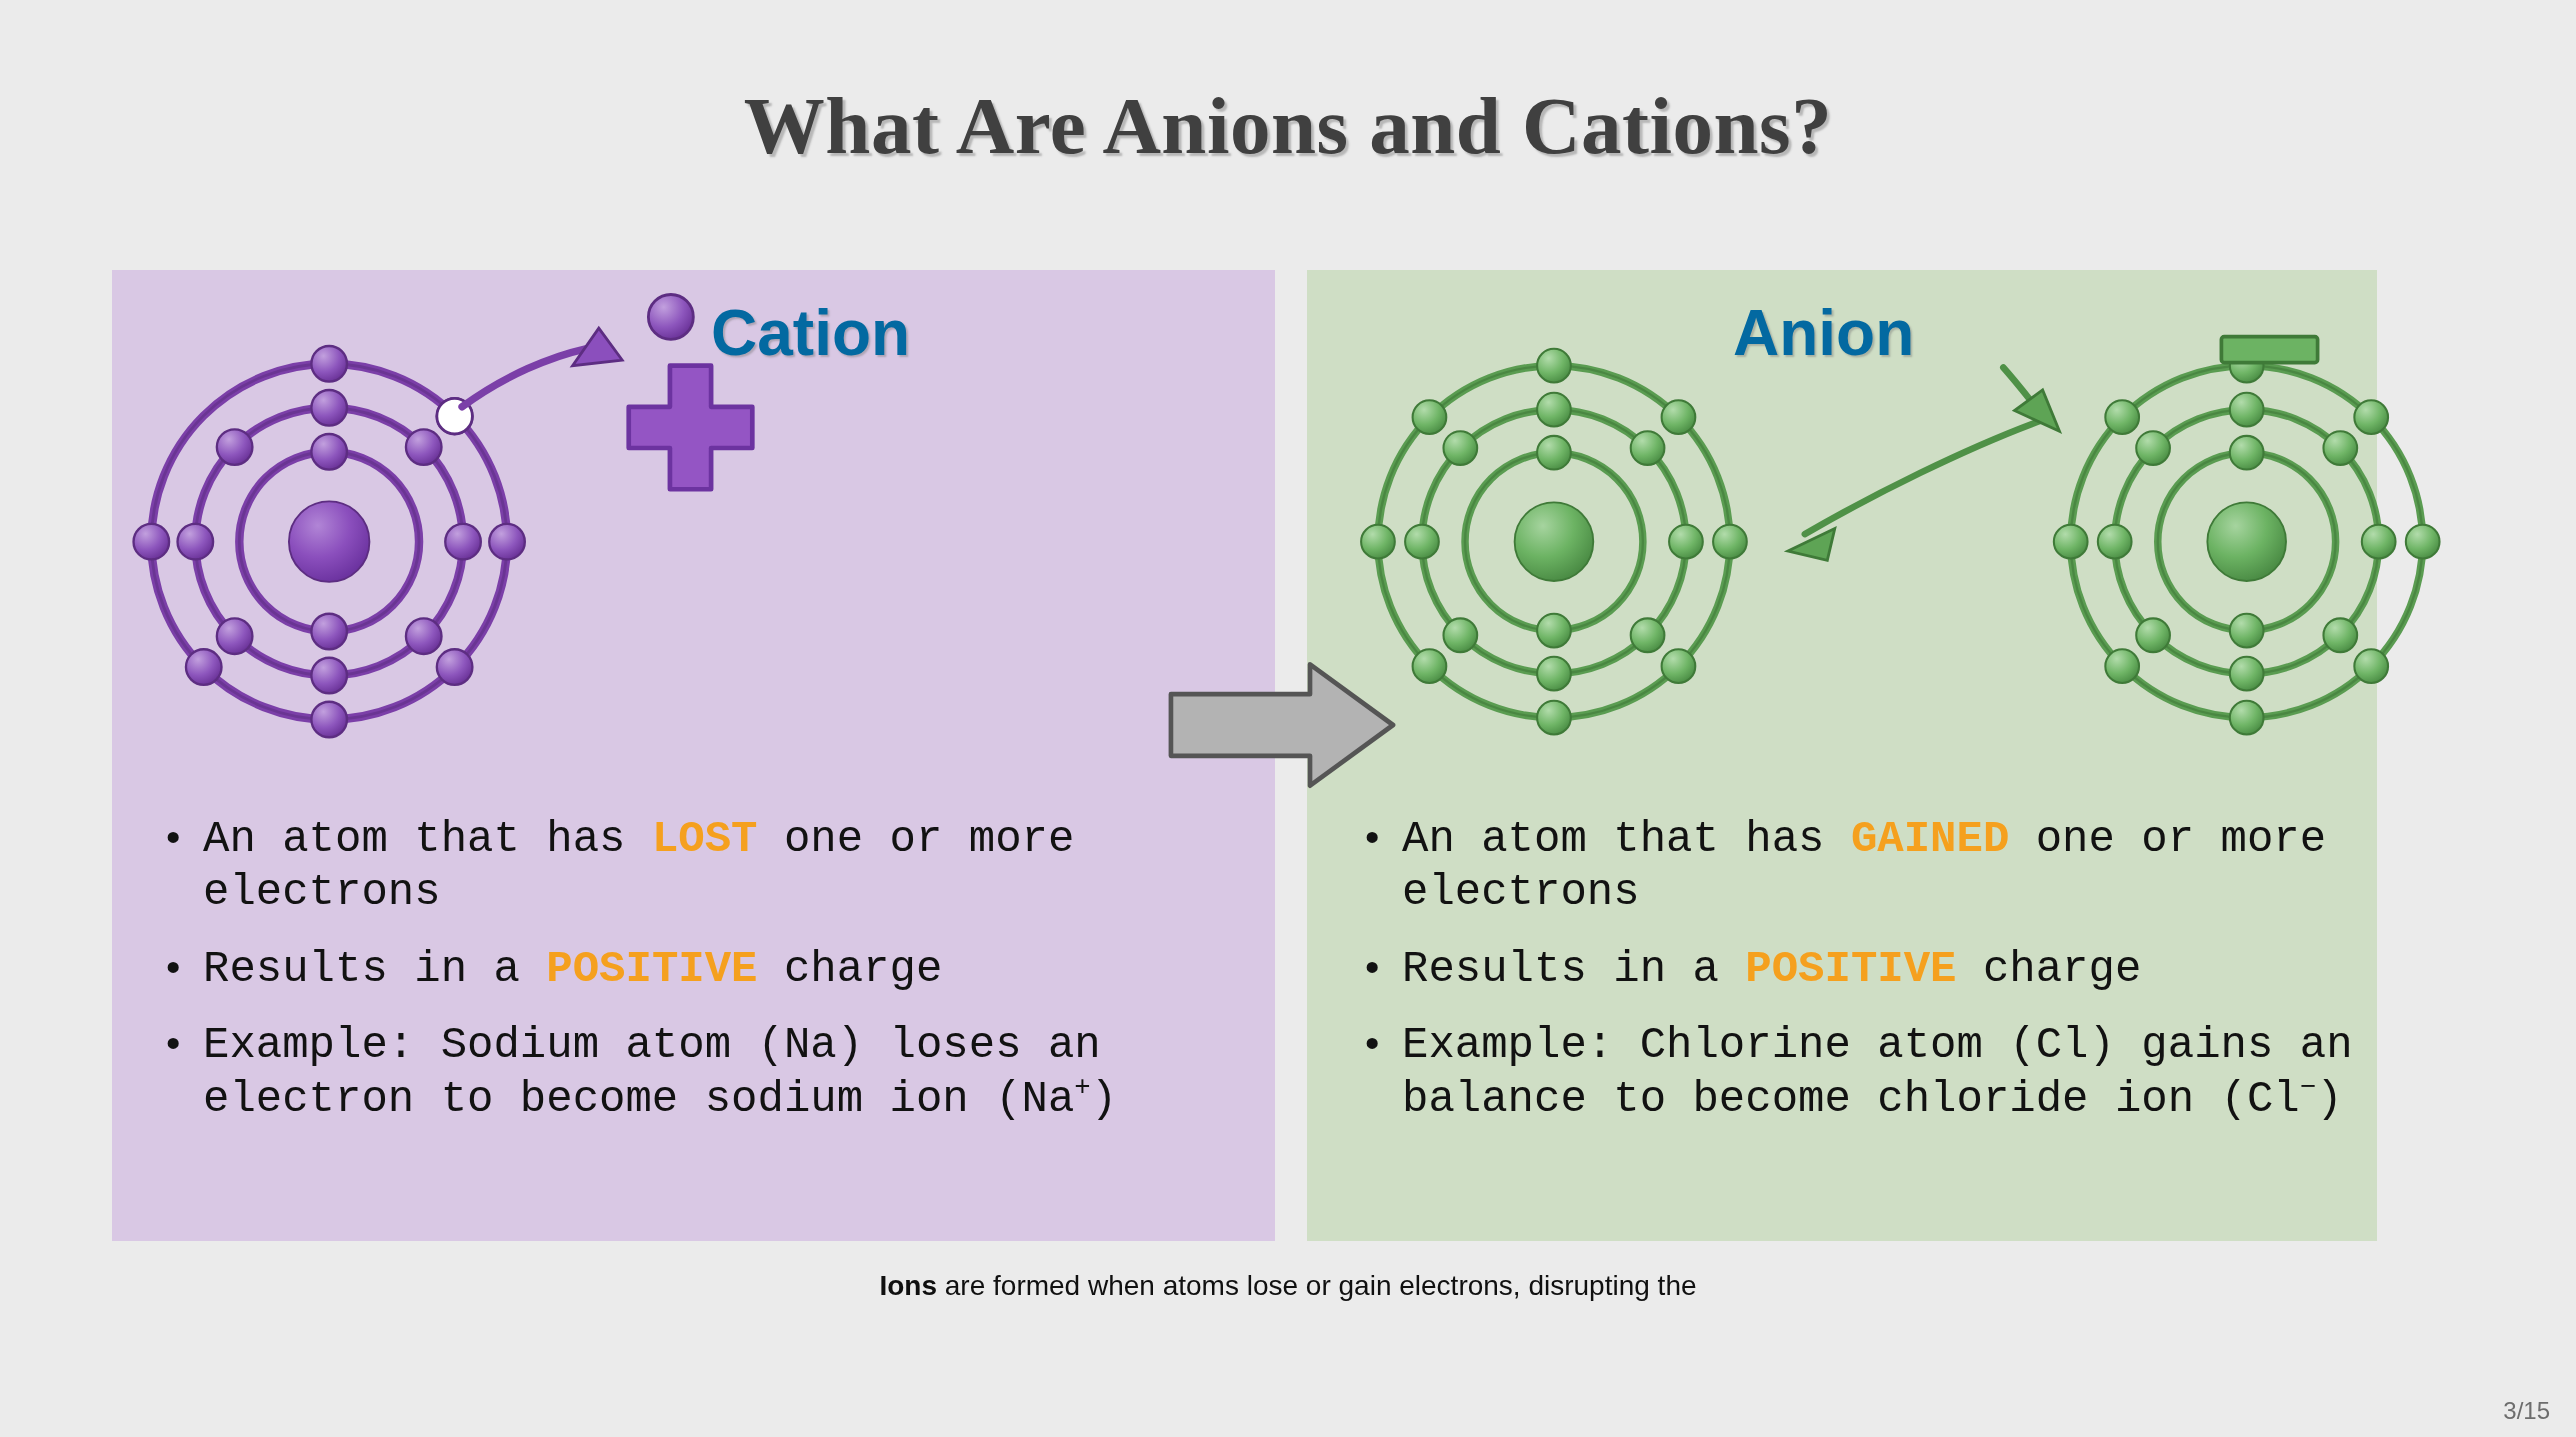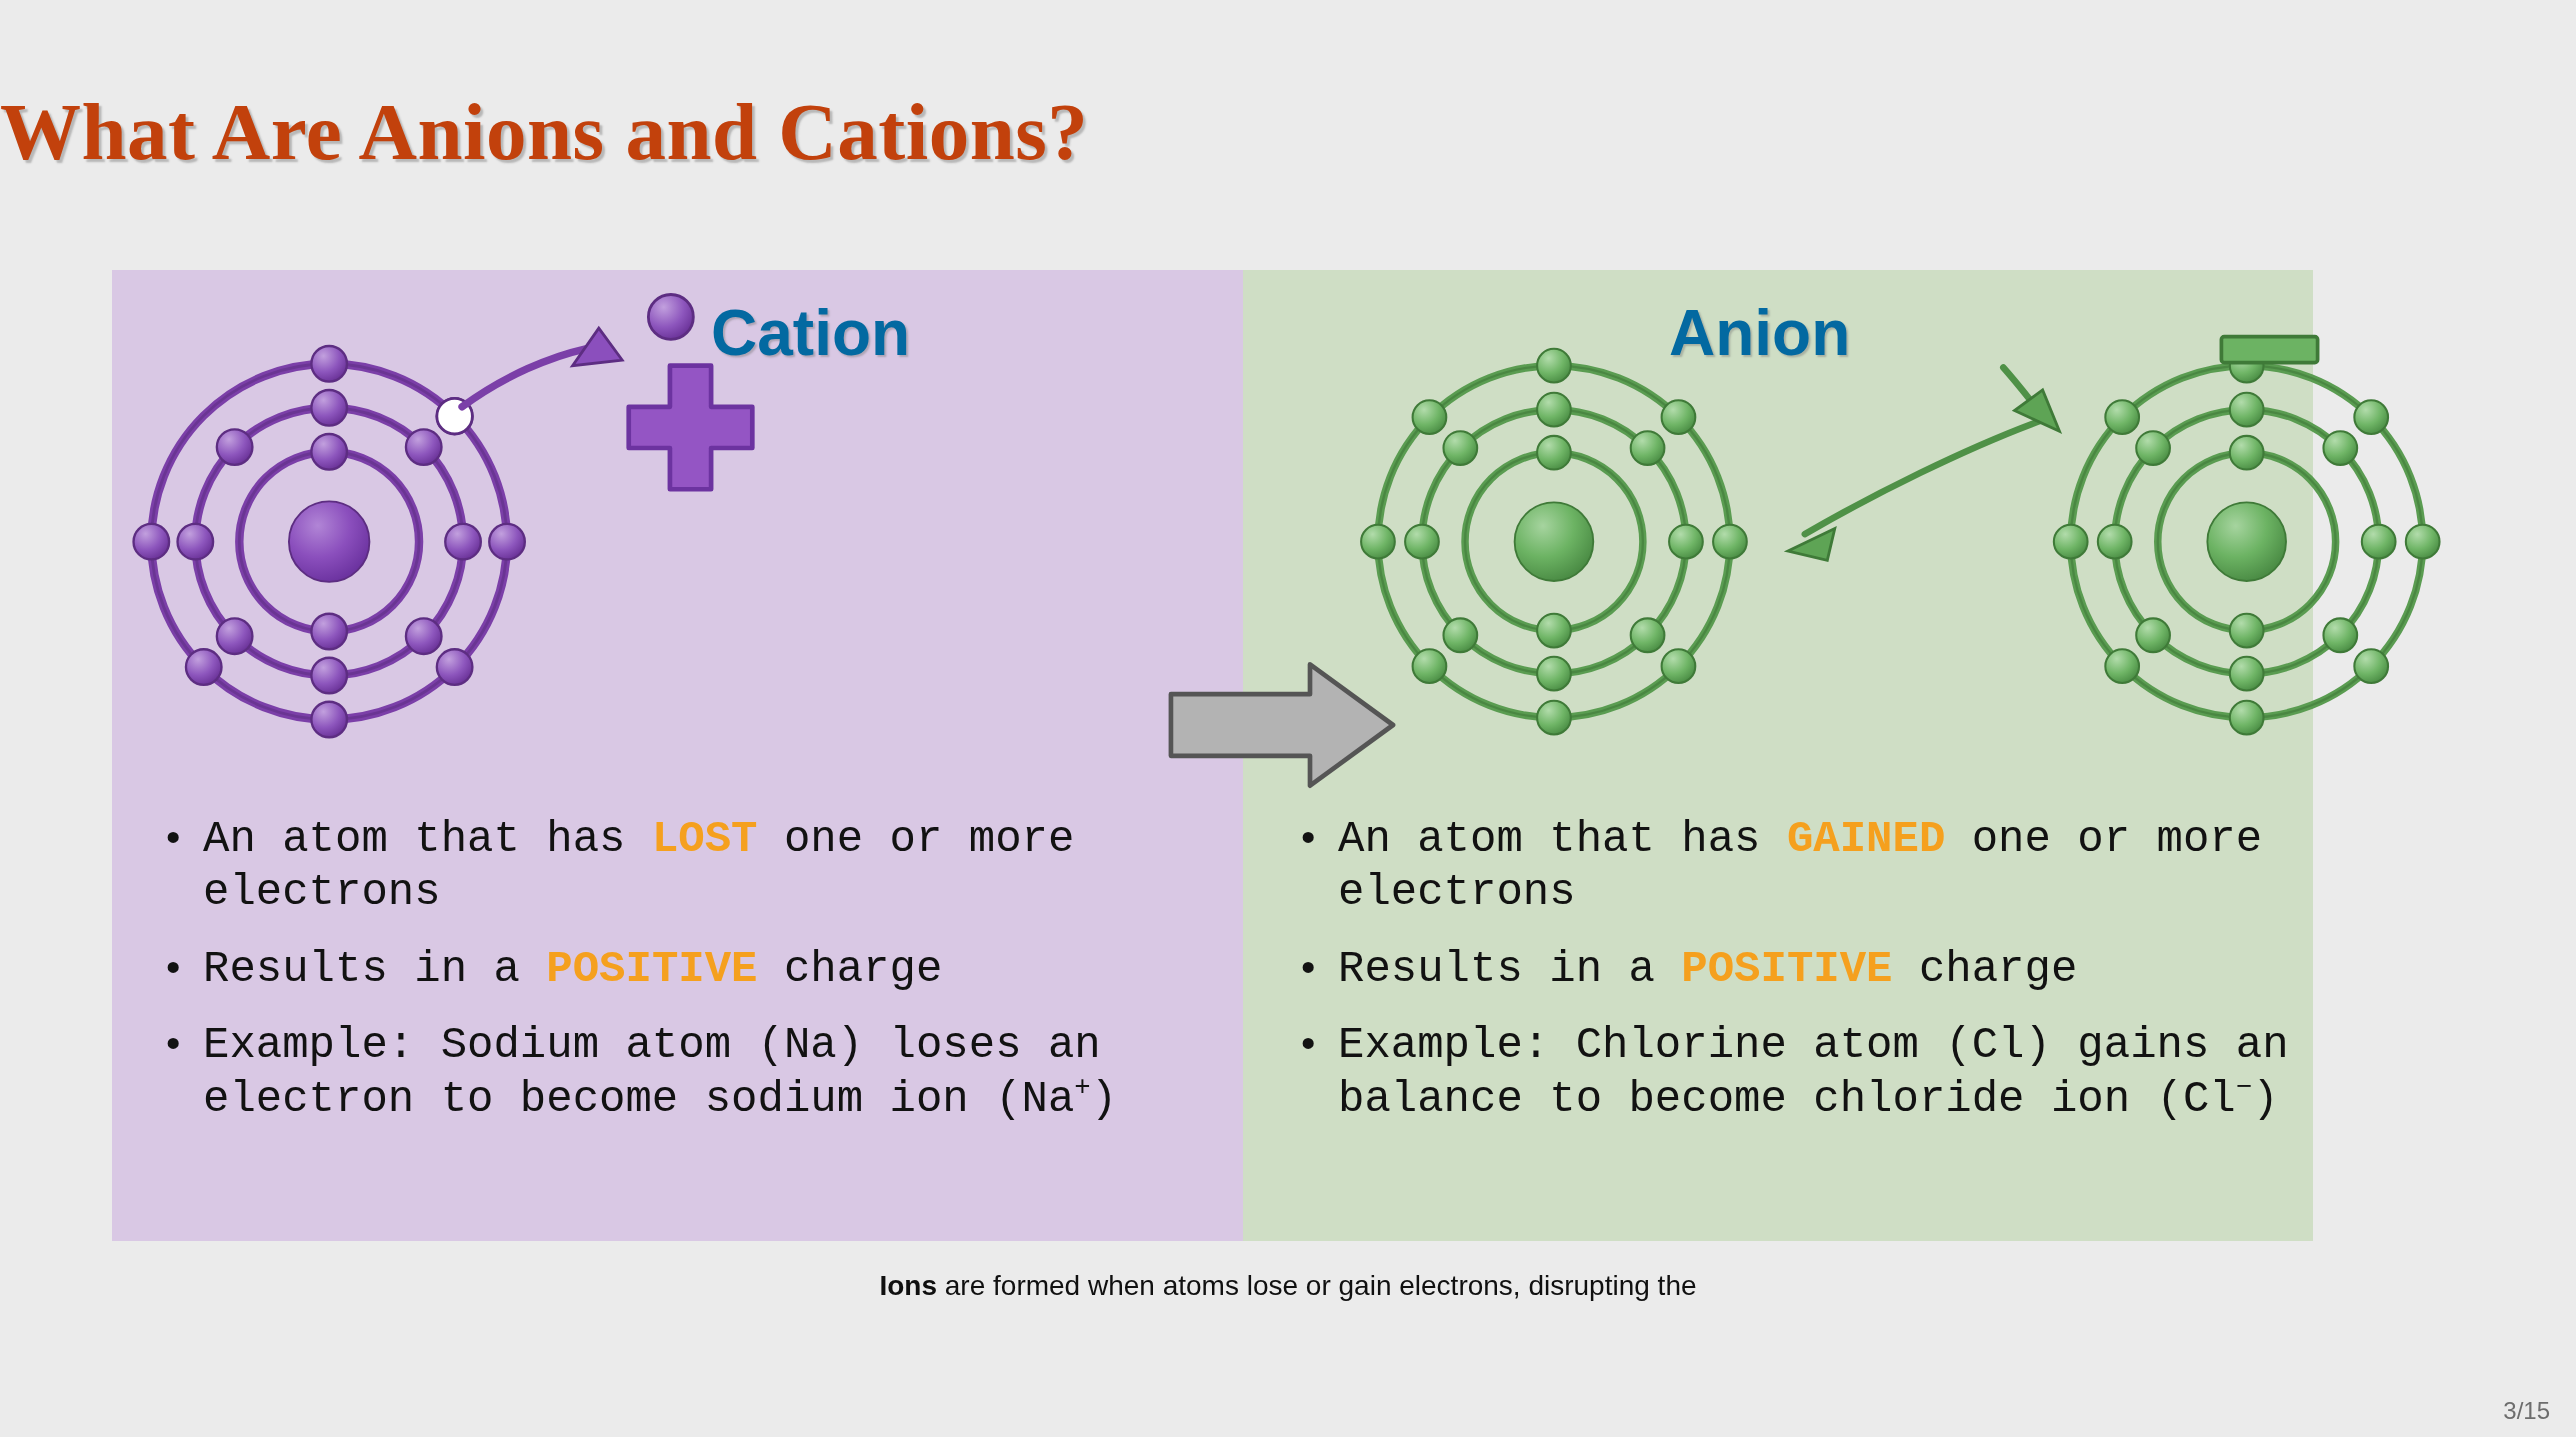--- a/index.html
+++ b/index.html
@@ -9,42 +9,42 @@
   }
   body {
     background: #ebebeb;
     font-family: "Liberation Sans", sans-serif;
     position: relative;
   }
 
   
   #slide-title {
     position: absolute;
-    top: 86px; left: 0; width: 2576px;
-    text-align: left;
+    top: 80px; left: 0; width: 2576px;
+    text-align: center;
     font-family: "Liberation Serif", serif;
     font-weight: bold;
     font-size: 81px;
-    color: #c2410c;
+    color: #404040;
     letter-spacing: 0.5px;
     text-shadow: 2.8px 2.8px 1.9px rgba(120,120,120,0.45);
   }
 
   
   .panel {
     position: absolute;
     top: 270px;
     height: 971px;
   }
   #cation-panel {
     left: 112px; width: 1163px;
     background: #d9c8e4;
   }
   #anion-panel {
-    left: 1243px; width: 1070px;
+    left: 1307px; width: 1070px;
     background: #cfdec5;
   }
 
   .panel-heading {
     position: absolute;
     font-weight: bold;
     font-size: 64px;
     color: #0369a1;
     text-shadow: 1.9px 1.9px 1.9px rgba(110,110,110,0.40);
     white-space: nowrap;

